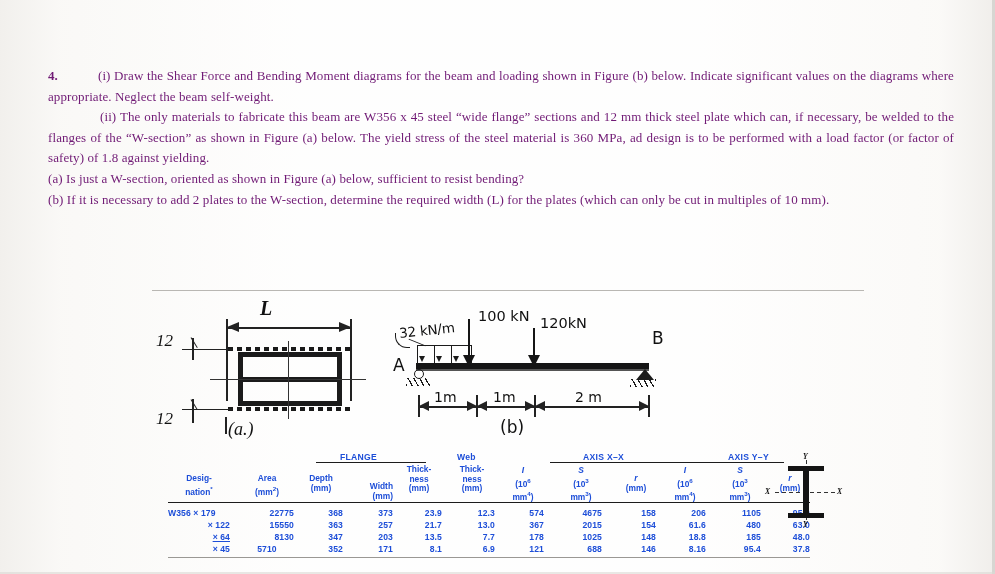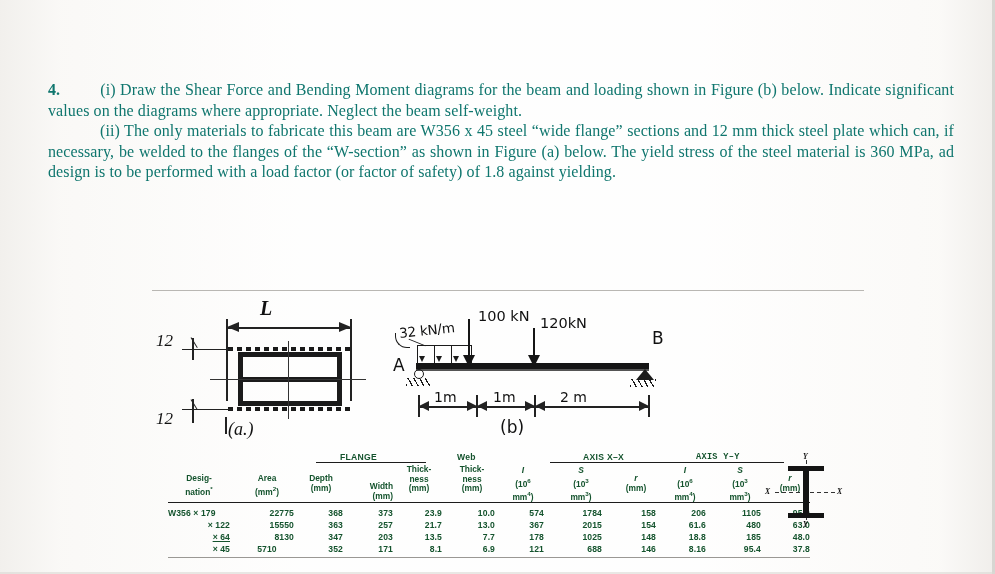--- a/index.html
+++ b/index.html
@@ -16,24 +16,24 @@
   }
   
   .scan-tint{position:absolute;left:0;top:0;width:995px;height:574px;
     background:linear-gradient(90deg,#f1efec 0px,#faf9f7 60px,#ffffff 300px,#ffffff 700px,#fbfaf8 940px,#efedea 995px);
     opacity:.9;}
   .scan-edge-right{position:absolute;top:0;right:0;width:3px;height:574px;background:#cfcdc9;opacity:.75;}
   .scan-edge-bottom{position:absolute;left:0;bottom:0;width:995px;height:2px;background:#dad8d4;opacity:.6;}
 
   
   .qtext{
-    position:absolute;left:48px;top:80px;width:906px;
-    font-size:16px;line-height:20.6px;
+    position:absolute;left:48px;top:66px;width:906px;
+    font-size:13px;line-height:20.6px;
     text-align:justify;
-    color:#0f766e;
+    color:#701a75;
     letter-spacing:.1px;
   }
   .qtext p{margin:0;}
   .indent{display:inline-block;width:52px;}
   .num{font-weight:bold;}
   .sp-after-num{display:inline-block;width:40px;}
 
   
   .figband{position:absolute;left:152px;top:291px;width:710px;height:152px;}
   .band-line-top{position:absolute;left:152px;top:290px;width:712px;height:1px;background:#b9b7b3;}
@@ -108,21 +108,21 @@
 
   .fb-dimline{position:absolute;left:28px;top:113px;width:231px;height:1.5px;background:#222;}
   .dimtick{position:absolute;width:1.5px;height:22px;background:#222;top:102px;}
   .dimarrow-l{position:absolute;top:108px;width:0;height:0;border-top:5px solid transparent;border-bottom:5px solid transparent;border-right:10px solid #222;}
   .dimarrow-r{position:absolute;top:108px;width:0;height:0;border-top:5px solid transparent;border-bottom:5px solid transparent;border-left:10px solid #222;}
   .dimlbl{position:absolute;top:96px;font-size:14px;font-family:"DejaVu Sans",sans-serif;}
   .fb-caption{position:absolute;left:110px;top:124px;font-size:17px;font-family:"DejaVu Sans",sans-serif;}
 
   
   .tbl{position:absolute;left:168px;top:452px;width:620px;height:112px;
-       font-family:"Liberation Sans", sans-serif;color:#14532d;}
+       font-family:"Liberation Sans", sans-serif;color:#1d4ed8;}
   .tbl .grp{position:absolute;font-size:8.6px;font-weight:bold;letter-spacing:.3px;}
   .tbl .grpline{position:absolute;height:1.3px;background:#1c1c1c;}
   .tbl .hd{position:absolute;font-size:8.4px;font-weight:bold;text-align:center;line-height:9.6px;}
   .tbl .rule{position:absolute;height:1.4px;background:#1c1c1c;}
   .tbl .cell{position:absolute;font-size:8.6px;font-weight:bold;text-align:right;letter-spacing:.1px;}
   .tbl .desig{position:absolute;font-size:8.6px;font-weight:bold;text-align:right;letter-spacing:.1px;}
   .sup{font-size:6.2px;vertical-align:super;}
 
   
   .ibeam{position:absolute;left:783px;top:458px;width:46px;height:74px;}
@@ -142,20 +142,26 @@
   <div class="scan-tint"></div>
   <div class="scan-edge-right"></div>
   <div class="scan-edge-bottom"></div>
 
   <div class="qtext">
     <p>
       <span class="num">4.</span><span class="sp-after-num"></span><span>(i) Draw the Shear Force and Bending Moment diagrams for the beam and loading shown in Figure (b) below. Indicate significant values on the diagrams where appropriate. Neglect the beam self-weight.</span>
     </p>
     <p>
       <span class="indent"></span><span>(ii) The only materials to fabricate this beam are W356 x 45 steel “wide flange” sections and 12 mm thick steel plate which can, if necessary, be welded to the flanges of the “W-section” as shown in Figure (a) below. The yield stress of the steel material is 360 MPa, ad design is to be performed with a load factor (or factor of safety) of 1.8 against yielding.</span>
+    </p>
+    <p>
+      <span>(a)  Is just a W-section, oriented as shown in Figure (a) below, sufficient to resist bending?</span>
+    </p>
+    <p>
+      <span>(b)  If it is necessary to add 2 plates to the W-section, determine the required width (L) for the plates (which can only be cut in multiples of 10 mm).</span>
     </p>
   </div>
 
   <div class="band-line-top"></div>
 
   <div class="figband">
 
     <div class="figa">
       <div class="fa-L">L</div>
       <div class="fa-extleft"></div>
@@ -228,21 +234,21 @@
       <div class="dimtick" style="left:144px;"></div>
       <div class="dimtick" style="left:258px;"></div>
       <div class="dimarrow-l" style="left:29px;"></div>
       <div class="dimarrow-r" style="left:77px;"></div>
       <div class="dimarrow-l" style="left:87px;"></div>
       <div class="dimarrow-r" style="left:135px;"></div>
       <div class="dimarrow-l" style="left:145px;"></div>
       <div class="dimarrow-r" style="left:249px;"></div>
       <div class="dimlbl" style="left:44px;">1m</div>
       <div class="dimlbl" style="left:103px;">1m</div>
-      <div class="dimlbl" style="left:170px;">2 m</div>
+      <div class="dimlbl" style="left:185px;">2 m</div>
 
       <div class="fb-caption">(b)</div>
     </div>
   </div>
 
   <div class="tbl">
 
     <div class="grpline" style="left:148px;top:10px;width:110px;"></div>
     <div class="grpline" style="left:382px;top:10px;width:128px;"></div>
     <div class="grpline" style="left:0px;top:10px;width:0px;"></div>
@@ -286,21 +292,21 @@
       <span>S</span><br>
       <span style="font-style:normal">(10</span><span class="sup" style="font-style:normal">3</span><br>
       <span style="font-style:normal">mm</span><span class="sup" style="font-style:normal">3</span><span style="font-style:normal">)</span>
     </div>
     <div class="hd" style="left:448px;top:22px;width:40px;">
       <span style="font-style:italic">r</span><br>
       <span>(mm)</span>
     </div>
 
     <div class="grpline" style="left:498px;top:10px;width:118px;"></div>
-    <div class="grp" style="left:528px;top:0px;font-family:Liberation Mono, monospace;">AXIS Y–Y</div>
+    <div class="grp" style="left:560px;top:0px;">AXIS Y–Y</div>
 
     <div class="hd" style="left:496px;top:14px;width:42px;font-style:italic;">
       <span>I</span><br>
       <span style="font-style:normal">(10</span><span class="sup" style="font-style:normal">6</span><br>
       <span style="font-style:normal">mm</span><span class="sup" style="font-style:normal">4</span><span style="font-style:normal">)</span>
     </div>
     <div class="hd" style="left:551px;top:14px;width:42px;font-style:italic;">
       <span>S</span><br>
       <span style="font-style:normal">(10</span><span class="sup" style="font-style:normal">3</span><br>
       <span style="font-style:normal">mm</span><span class="sup" style="font-style:normal">3</span><span style="font-style:normal">)</span>
@@ -311,23 +317,23 @@
     </div>
 
     <div class="rule" style="left:0px;top:50px;width:642px;"></div>
     <div class="rule" style="left:0px;top:105px;width:642px;height:1px;background:#9a9894;"></div>
 
     <div class="desig" style="left:0px;top:56px;width:62px;text-align:left;">W356 × 179</div>
     <div class="cell" style="left:72px;top:56px;width:54px;">22775</div>
     <div class="cell" style="left:131px;top:56px;width:44px;">368</div>
     <div class="cell" style="left:181px;top:56px;width:44px;">373</div>
     <div class="cell" style="left:228px;top:56px;width:46px;">23.9</div>
-    <div class="cell" style="left:281px;top:56px;width:46px;">10.0</div>
+    <div class="cell" style="left:281px;top:56px;width:46px;">12.3</div>
     <div class="cell" style="left:334px;top:56px;width:42px;">574</div>
-    <div class="cell" style="left:392px;top:56px;width:42px;">1784</div>
+    <div class="cell" style="left:392px;top:56px;width:42px;">4675</div>
     <div class="cell" style="left:448px;top:56px;width:40px;">158</div>
     <div class="cell" style="left:496px;top:56px;width:42px;">206</div>
     <div class="cell" style="left:551px;top:56px;width:42px;">1105</div>
     <div class="cell" style="left:602px;top:56px;width:40px;">95.0</div>
 
     <div class="desig" style="left:0px;top:68px;width:62px;">× 122</div>
     <div class="cell" style="left:72px;top:68px;width:54px;">15550</div>
     <div class="cell" style="left:131px;top:68px;width:44px;">363</div>
     <div class="cell" style="left:181px;top:68px;width:44px;">257</div>
     <div class="cell" style="left:228px;top:68px;width:46px;">21.7</div>

